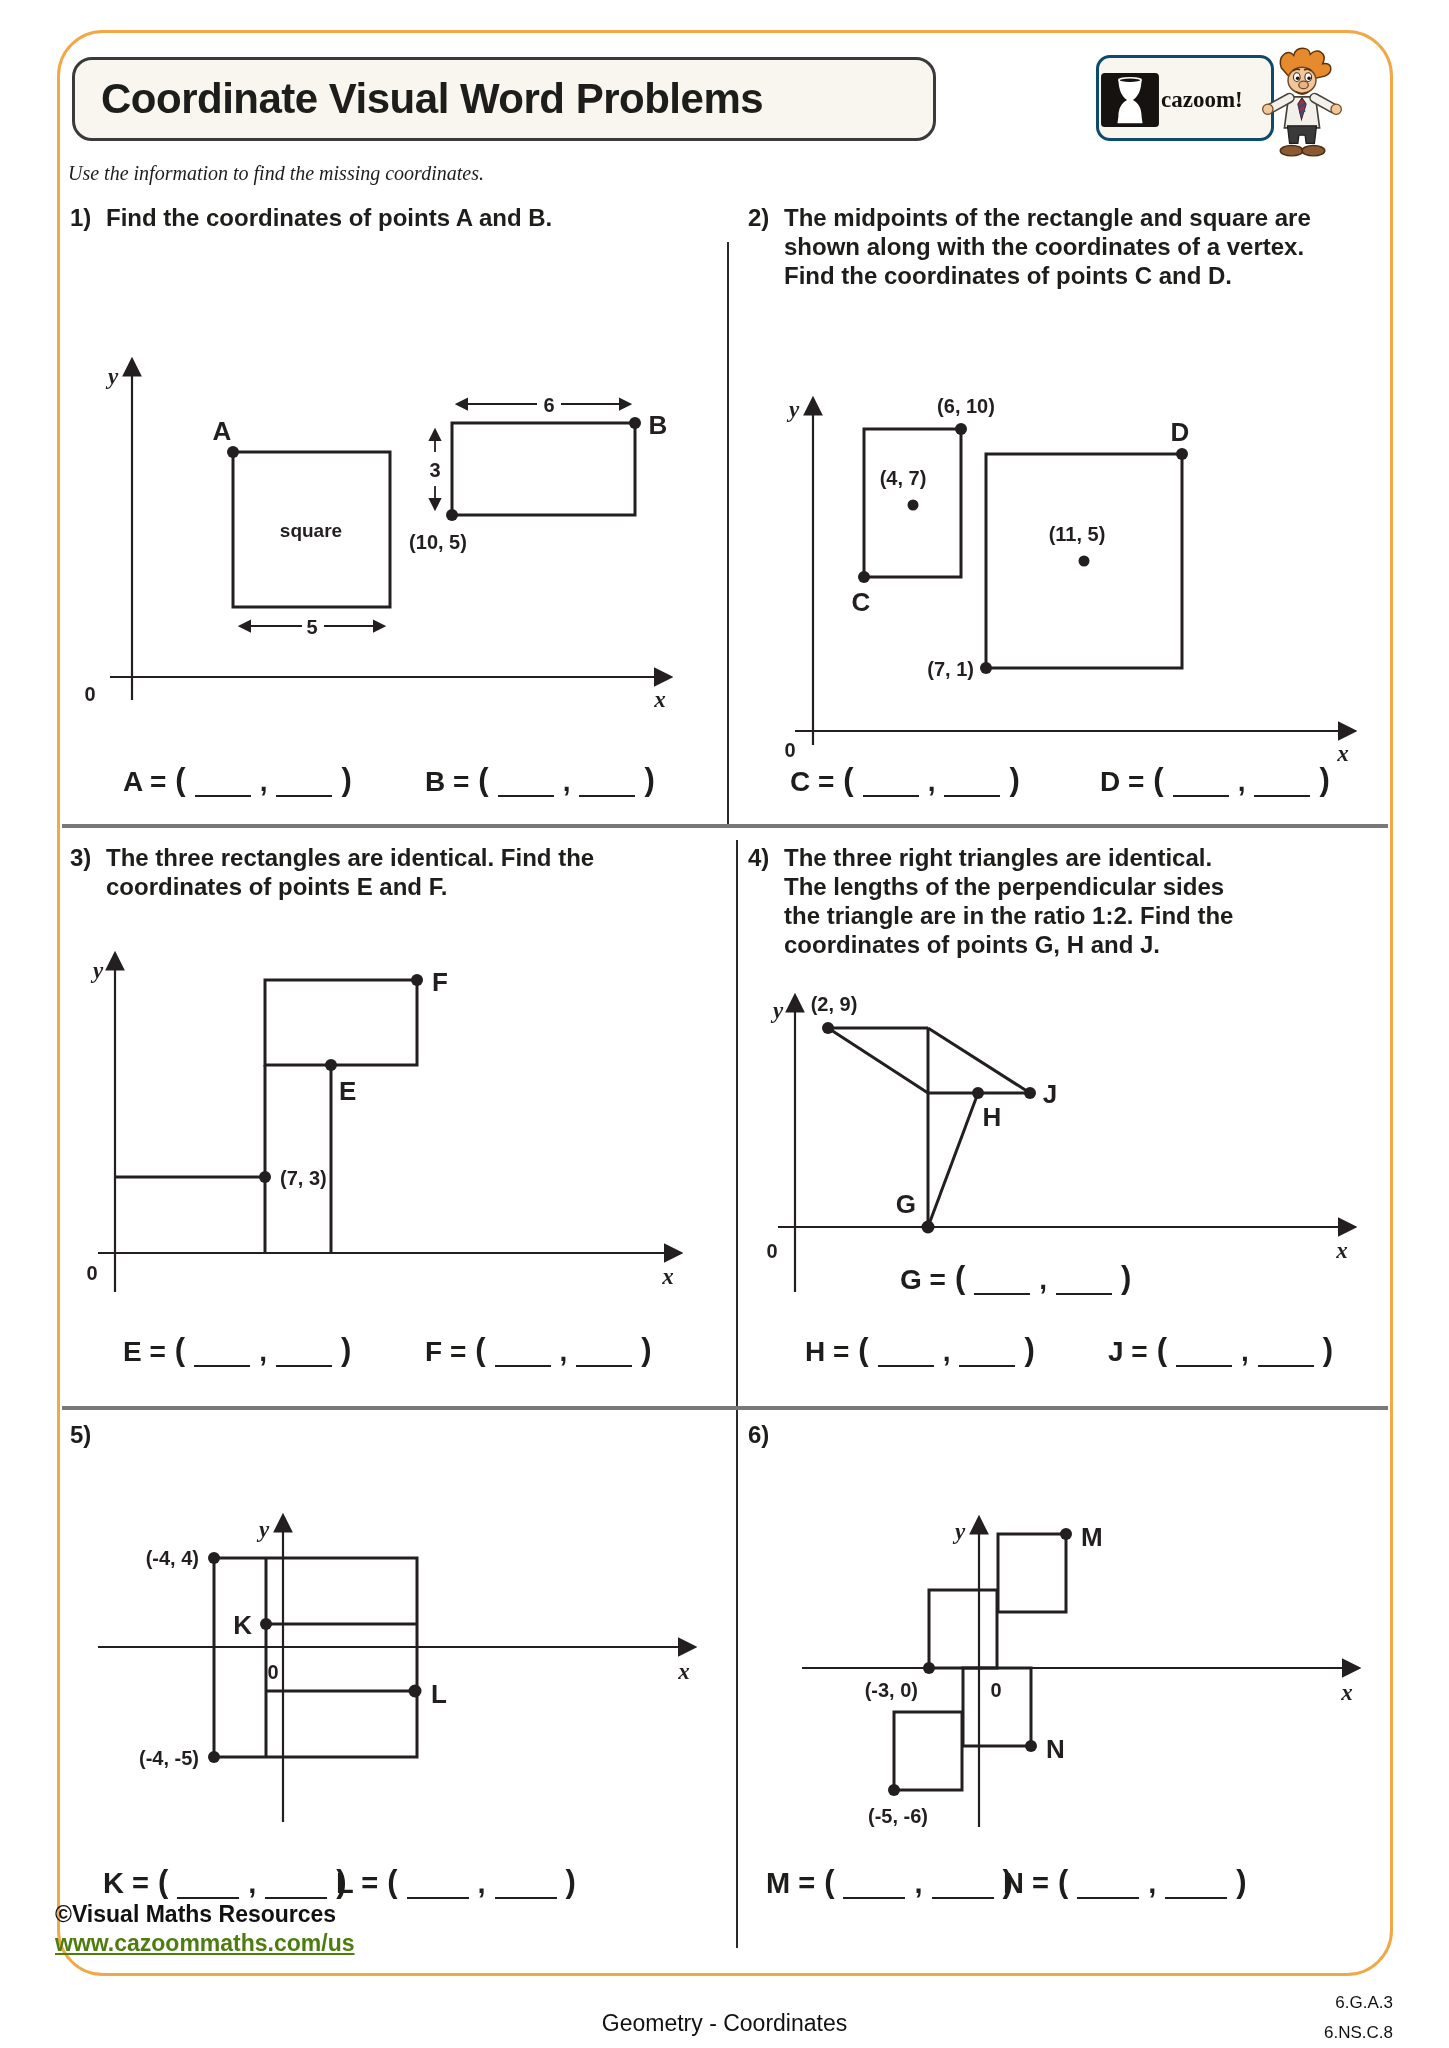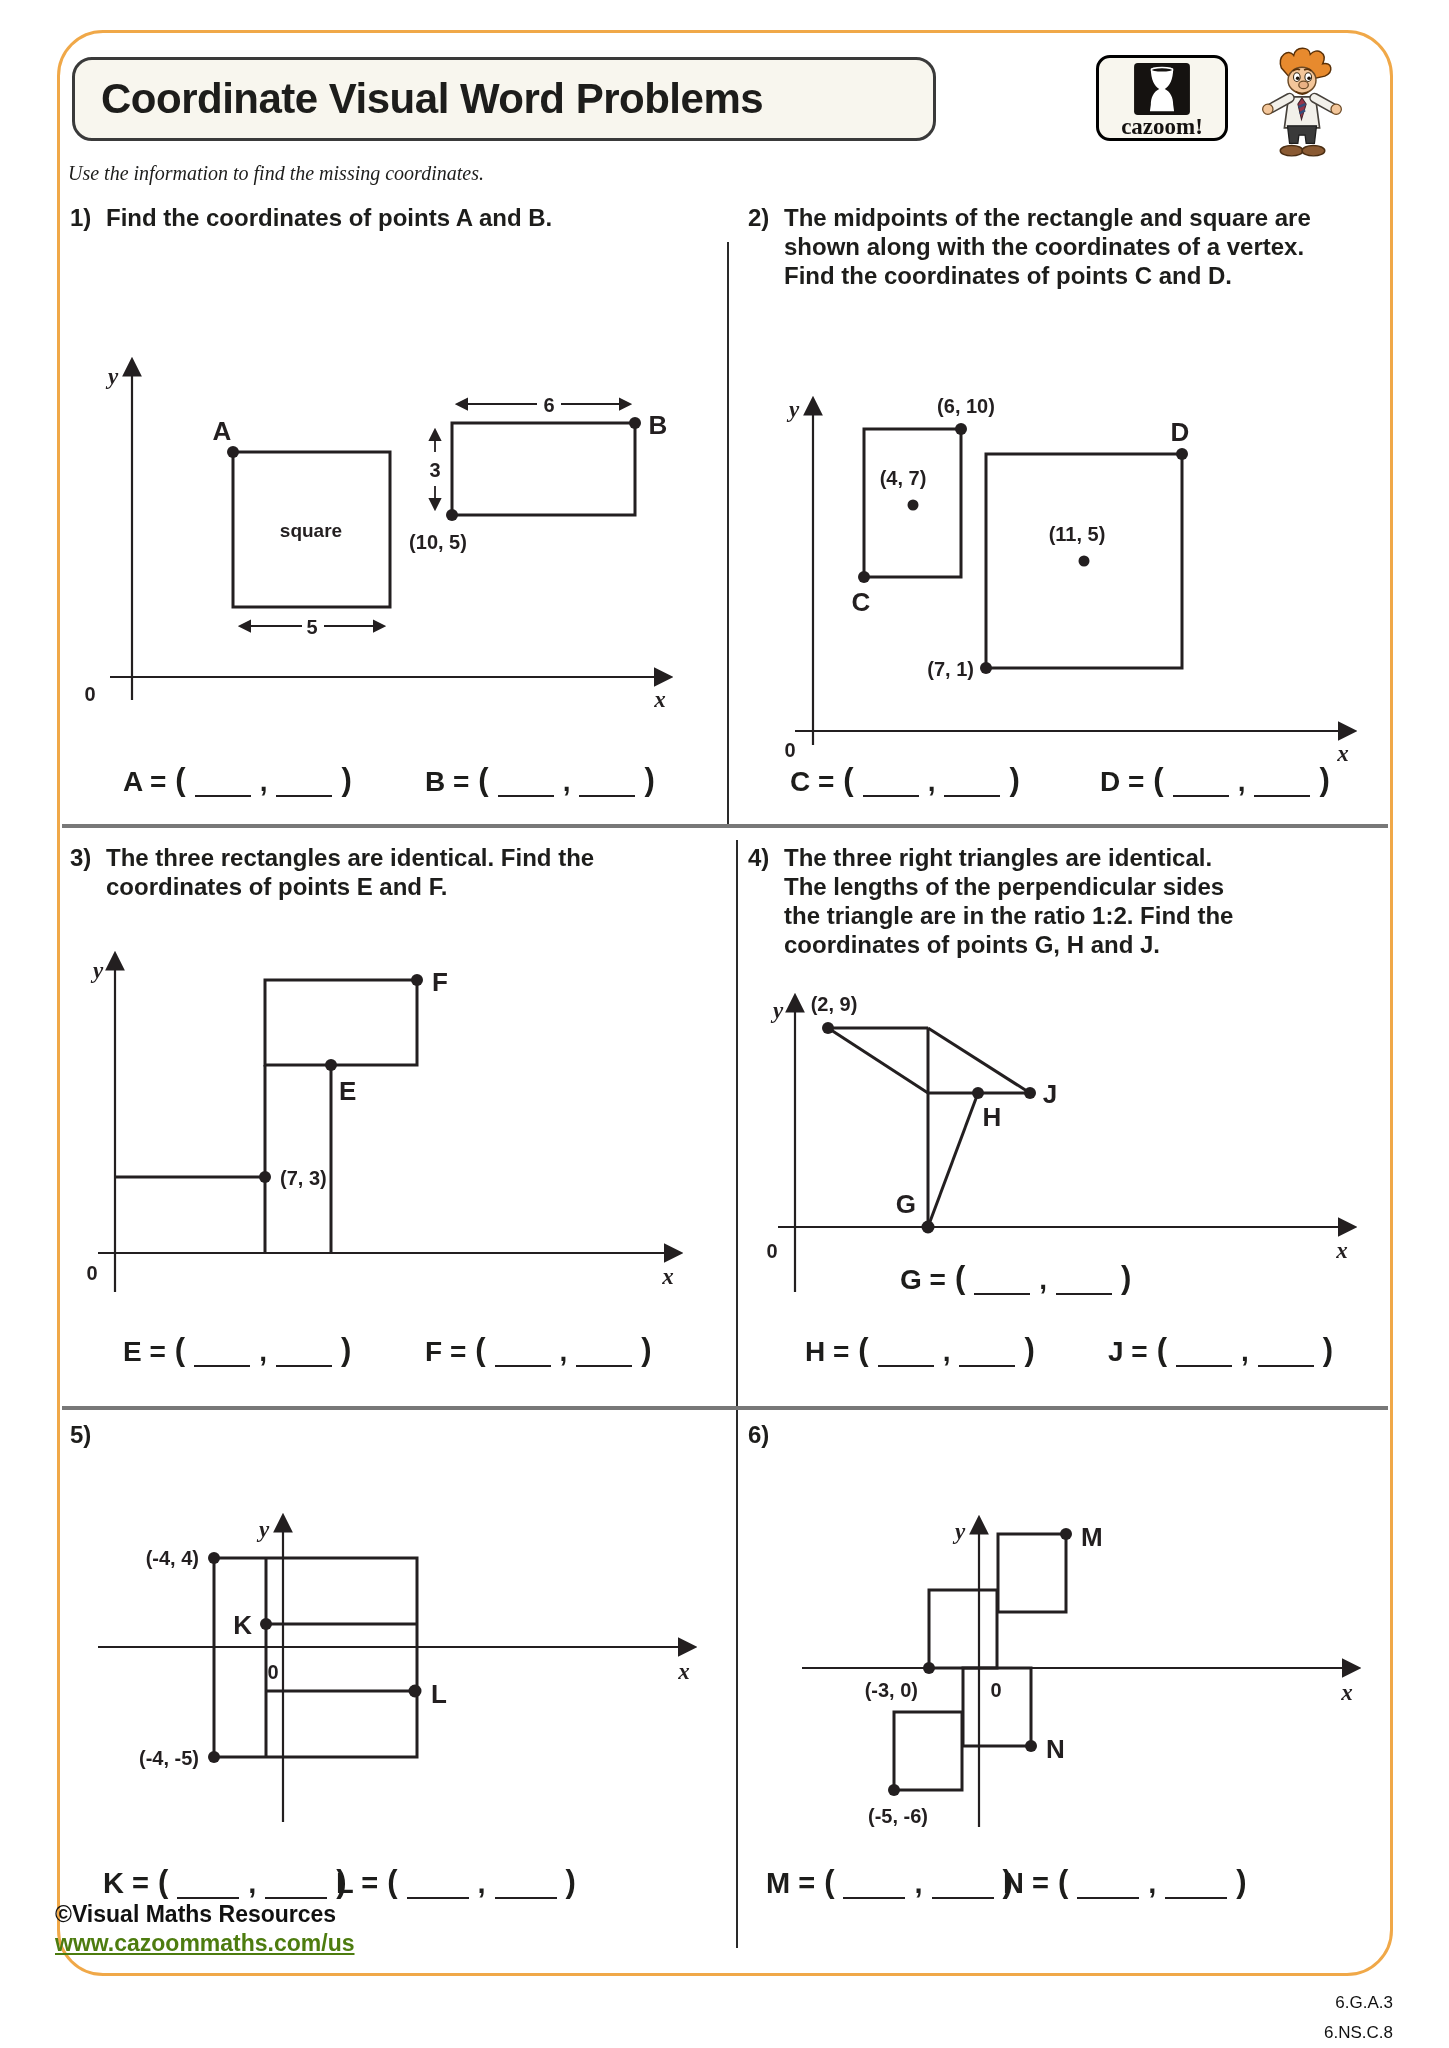--- a/index.html
+++ b/index.html
@@ -3,22 +3,22 @@
 <meta charset="utf-8">
 <style>
   html,body{margin:0;padding:0;background:#e8e8e8;}
   .page{position:relative;width:1449px;height:2048px;background:#ffffff;overflow:hidden;
         font-family:"Liberation Sans",sans-serif;color:#231f20;}
   .page-border{position:absolute;left:57px;top:30px;width:1330px;height:1940px;
                border:3px solid #f0a848;border-radius:46px;}
   .title-box{position:absolute;left:72px;top:57px;width:864px;height:84px;background:#f8f6ee;
              border:3px solid #3a3a3a;border-radius:20px;display:flex;align-items:center;padding-left:26px;box-sizing:border-box;}
   .title-box h1{margin:0;font-size:42px;font-weight:bold;letter-spacing:-0.5px;color:#1d1d1b;}
-  .logo-box{position:absolute;left:1096px;top:55px;width:132px;height:86px;background:#f8f6ee;
-            border:3px solid #000000;border-radius:14px;display:flex;flex-direction:column;align-items:center;justify-content:flex-start;box-sizing:border-box;padding-top:4px;}
+  .logo-box{position:absolute;left:1096px;top:55px;width:178px;height:86px;background:#f8f6ee;
+            border:3px solid #0c4a6e;border-radius:14px;display:flex;align-items:center;justify-content:flex-start;box-sizing:border-box;padding-top:4px;}
   .logo-text{font-family:"Liberation Serif",serif;font-weight:bold;font-size:23px;line-height:22px;color:#151210;}
   .mascot{position:absolute;left:1250px;top:44px;width:104px;height:116px;}
   .instruction{position:absolute;left:68px;top:162px;font-family:"Liberation Serif",serif;
                font-style:italic;font-size:20px;color:#1d1d1b;}
   .vdiv{position:absolute;width:2px;background:#2a2a2a;}
   .hdiv{position:absolute;height:4px;background:#787878;}
   .qhead{position:absolute;display:flex;font-size:24px;font-weight:bold;line-height:29px;color:#1d1d1b;}
   .qnum{width:36px;flex:none;}
   .qtext{white-space:pre-line;}
   .diagram{position:absolute;}
@@ -369,18 +369,19 @@
     <span class="blank"></span>
     <span>,</span>
     <span class="blank"></span>
     <span class="paren">)</span>
   </div>
 
   <div class="footer-left">
     <div>©Visual Maths Resources</div>
     <div><a class="footer-link" href="#">www.cazoommaths.com/us</a></div>
   </div>
+  <div class="footer-center">Geometry - Coordinates</div>
   <div class="footer-right">
     <div>6.G.A.3</div>
     <div>6.NS.C.8</div>
   </div>
 
 </div>
 
 </body></html>

